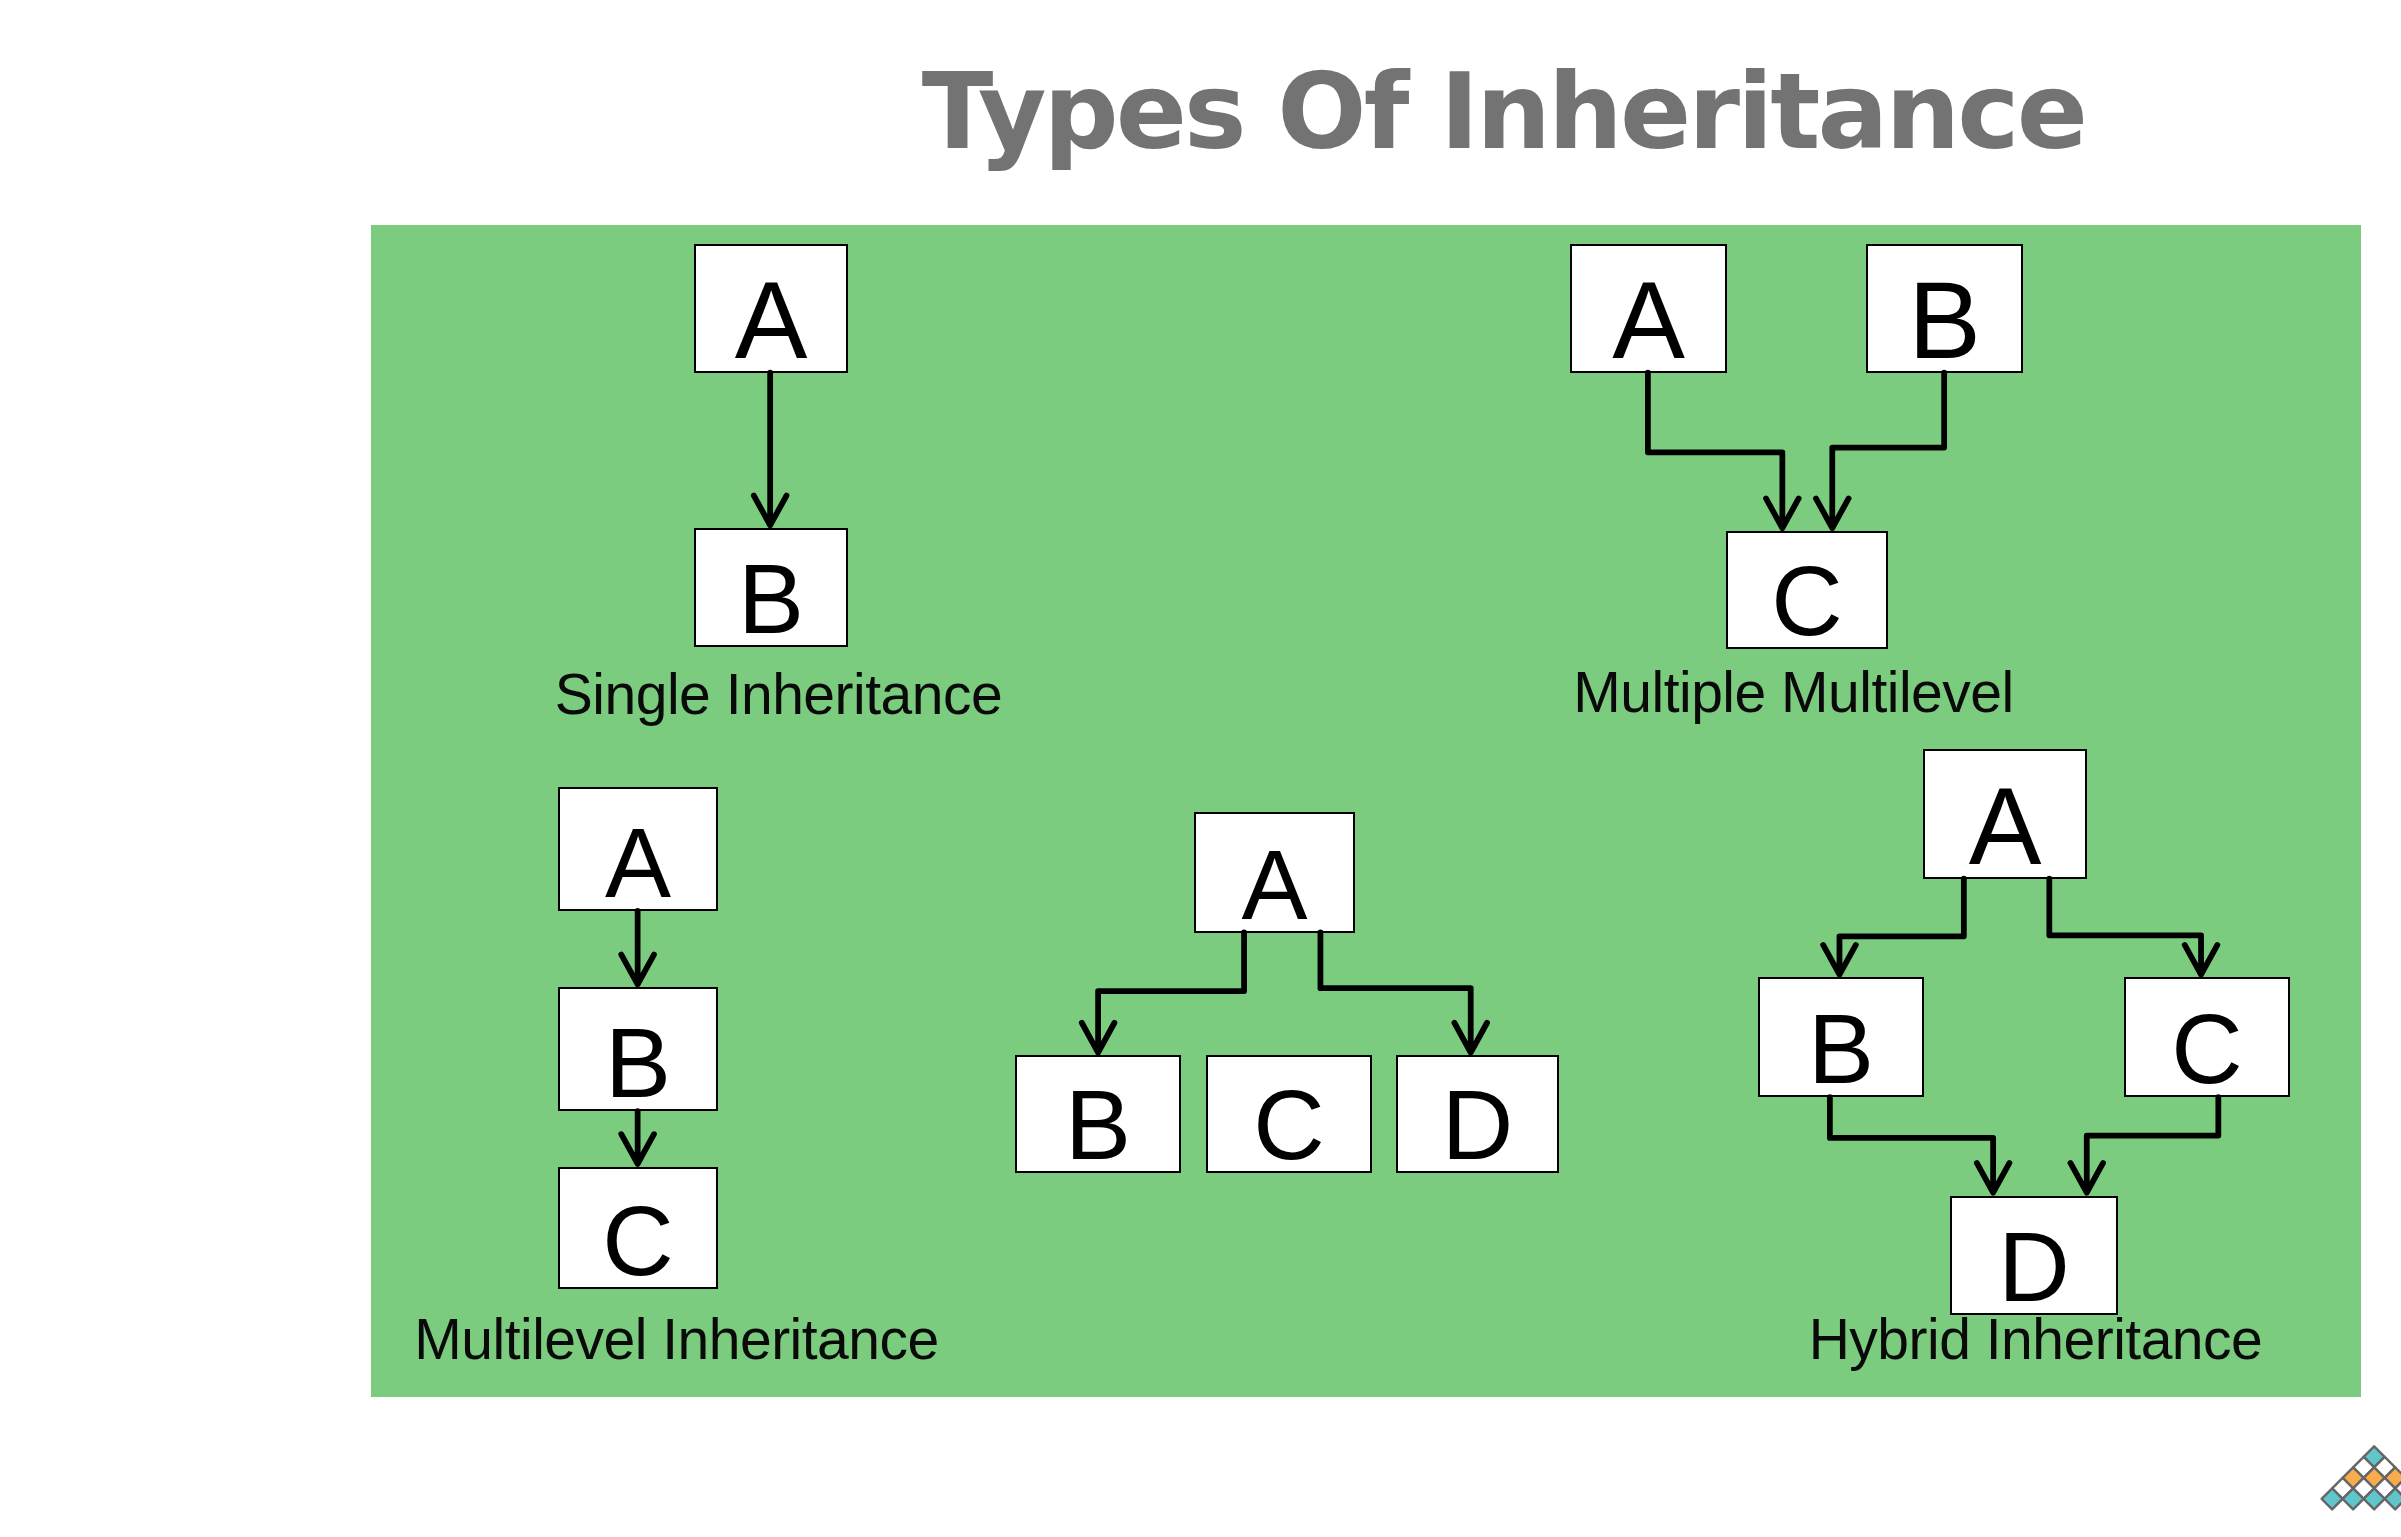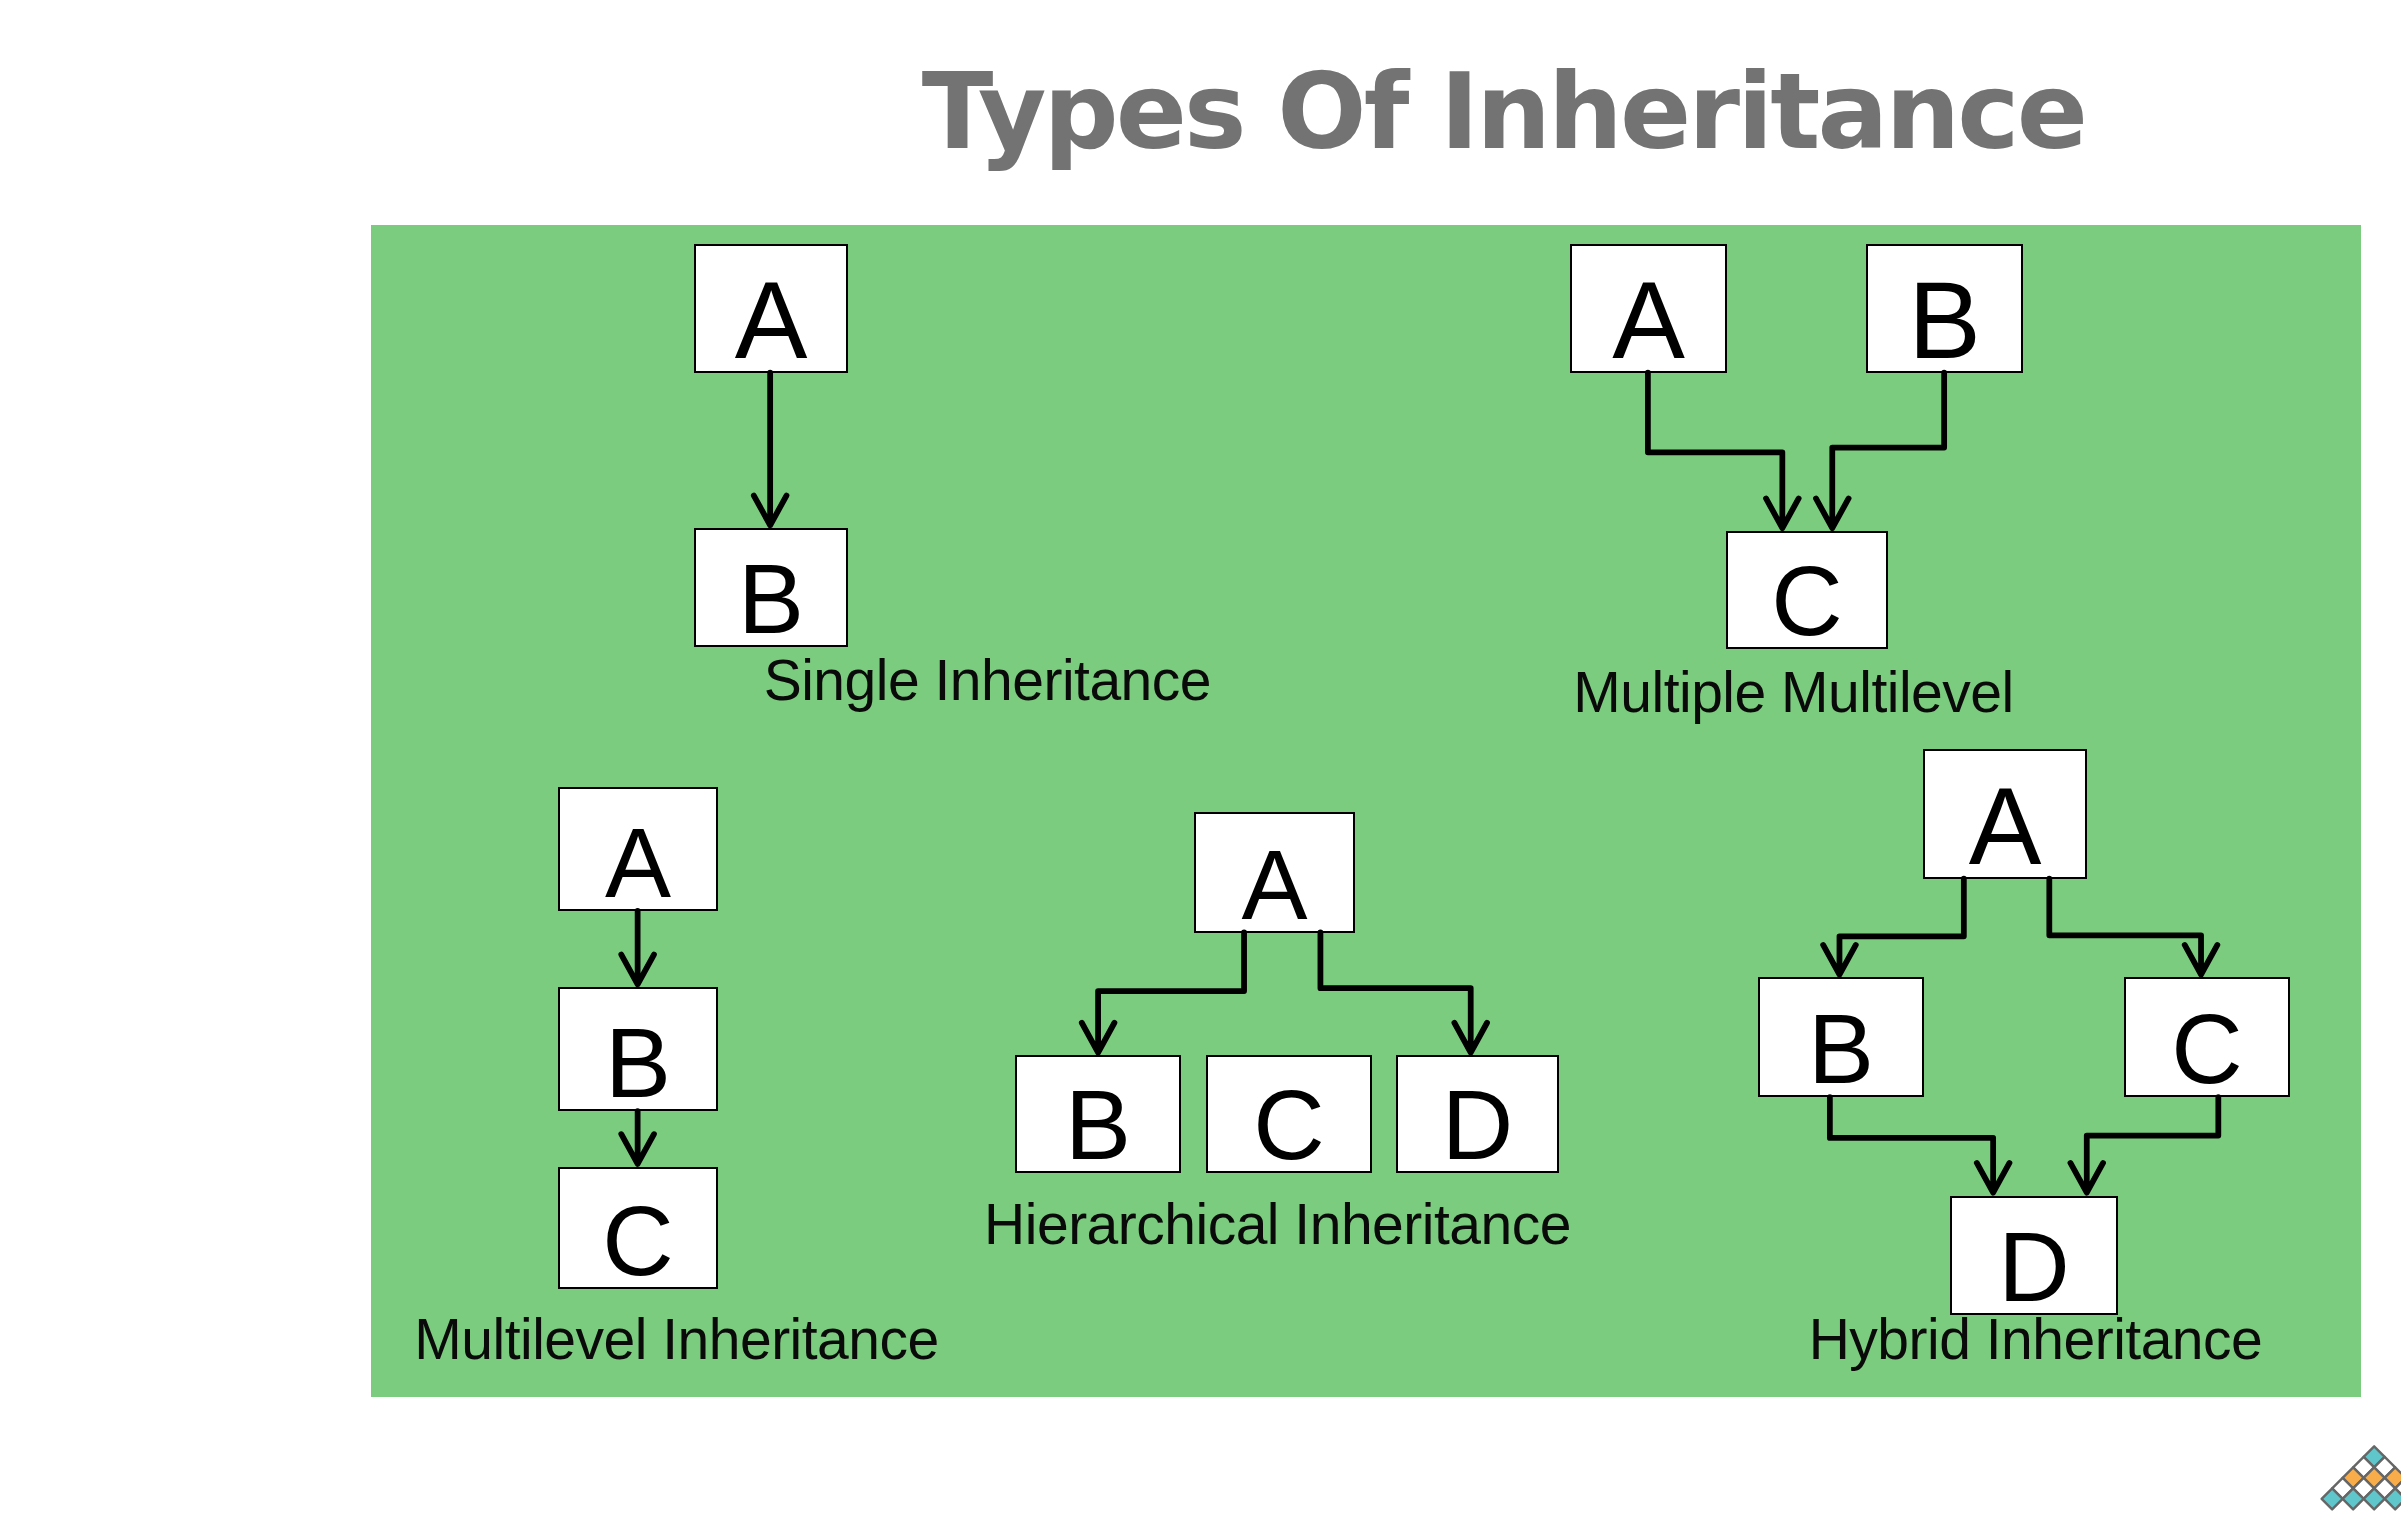--- a/index.html
+++ b/index.html
@@ -29,21 +29,21 @@
   .mlC{left:558px;top:1167px;width:160px;height:122px;}
   .hA{left:1194px;top:812px;width:161px;height:121px;}
   .hB{left:1015px;top:1055px;width:166px;height:118px;}
   .hC{left:1206px;top:1055px;width:166px;height:118px;}
   .hD{left:1396px;top:1055px;width:163px;height:118px;}
   .hyA{left:1923px;top:749px;width:164px;height:130px;}
   .hyB{left:1758px;top:977px;width:166px;height:120px;}
   .hyC{left:2124px;top:977px;width:166px;height:120px;}
   .hyD{left:1950px;top:1196px;width:168px;height:119px;}
   
-  .cap-single{left:346px;top:646px;text-align:right;}
+  .cap-single{left:346px;top:660px;}
   .cap-multiple{left:1361px;top:658px;}
   .cap-multilevel{left:244px;top:1305px;}
   .cap-hierarchical{left:845px;top:1190px;}
   .cap-hybrid{left:1603px;top:1305px;}
   
   .logo{position:absolute;left:2320px;top:1443px;width:413px;height:91px;}
   .logo svg{position:absolute;left:0;top:0;}
 </style>
 </head>
 <body>
@@ -89,21 +89,20 @@
     </div>
   <div class="node hB lt-md">
       <span>B</span>
     </div>
   <div class="node hC lt-md">
       <span>C</span>
     </div>
   <div class="node hD lt-md">
       <span>D</span>
     </div>
-  <div class="caption cap-hierarchical">Hierarchical Inheritance</div>
 
   <div class="node hyA lt-lg">
       <span>A</span>
     </div>
   <div class="node hyB lt-md">
       <span>B</span>
     </div>
   <div class="node hyC lt-md">
       <span>C</span>
     </div>

